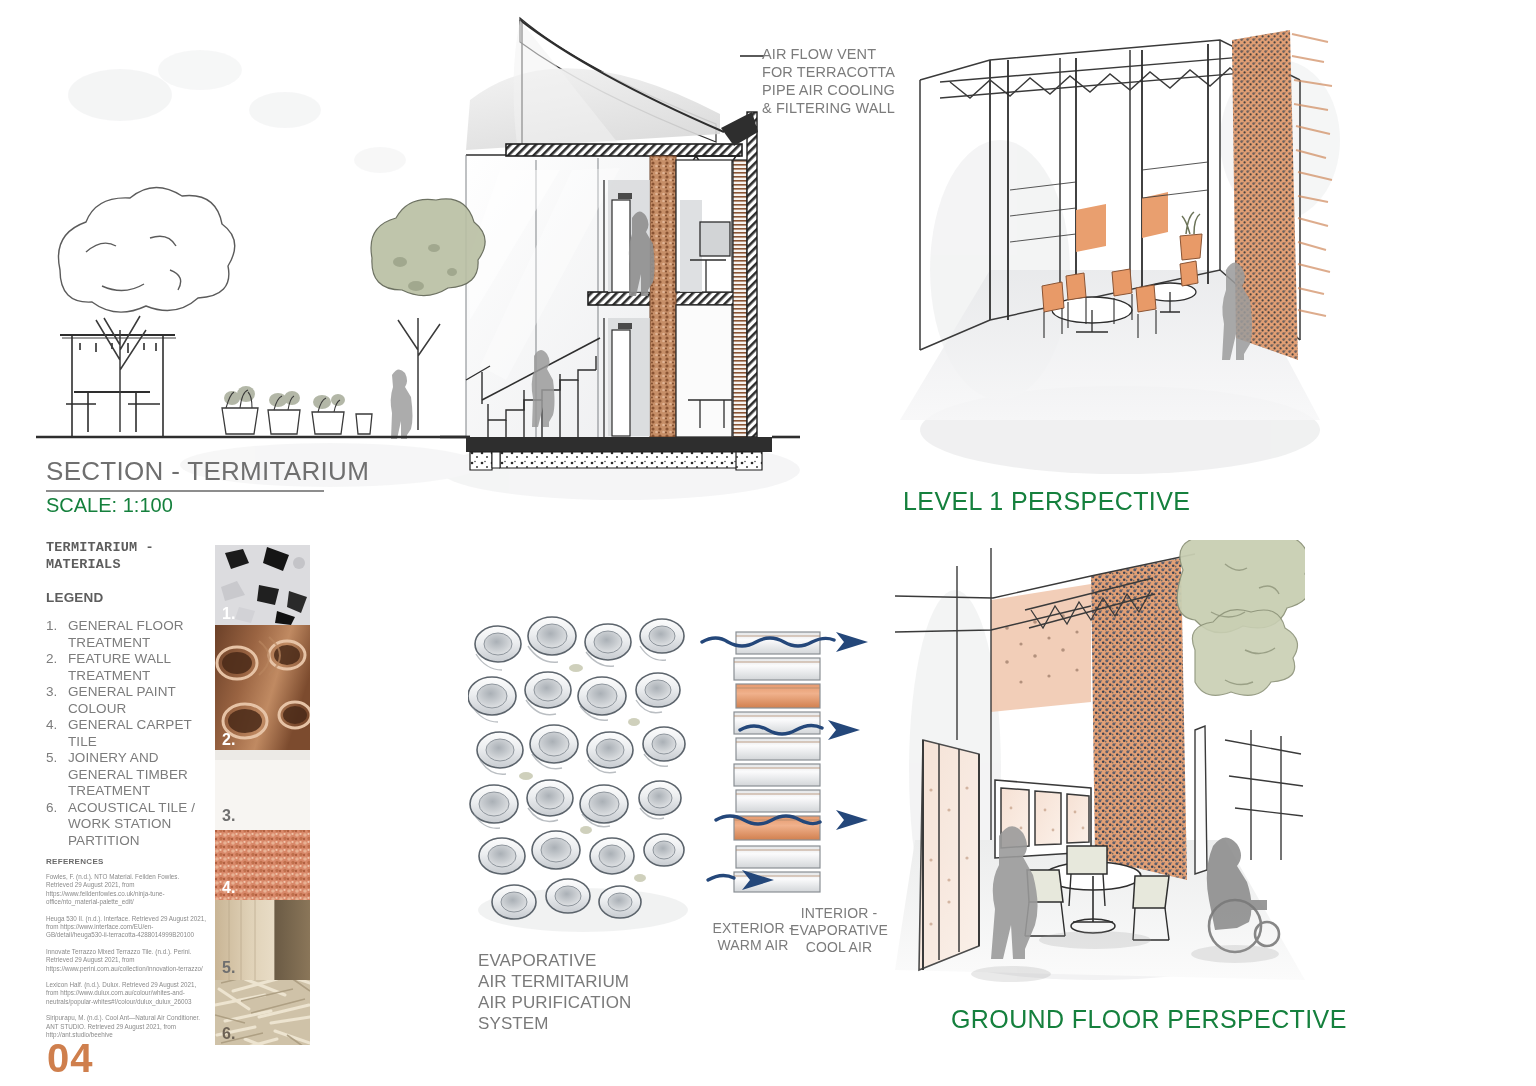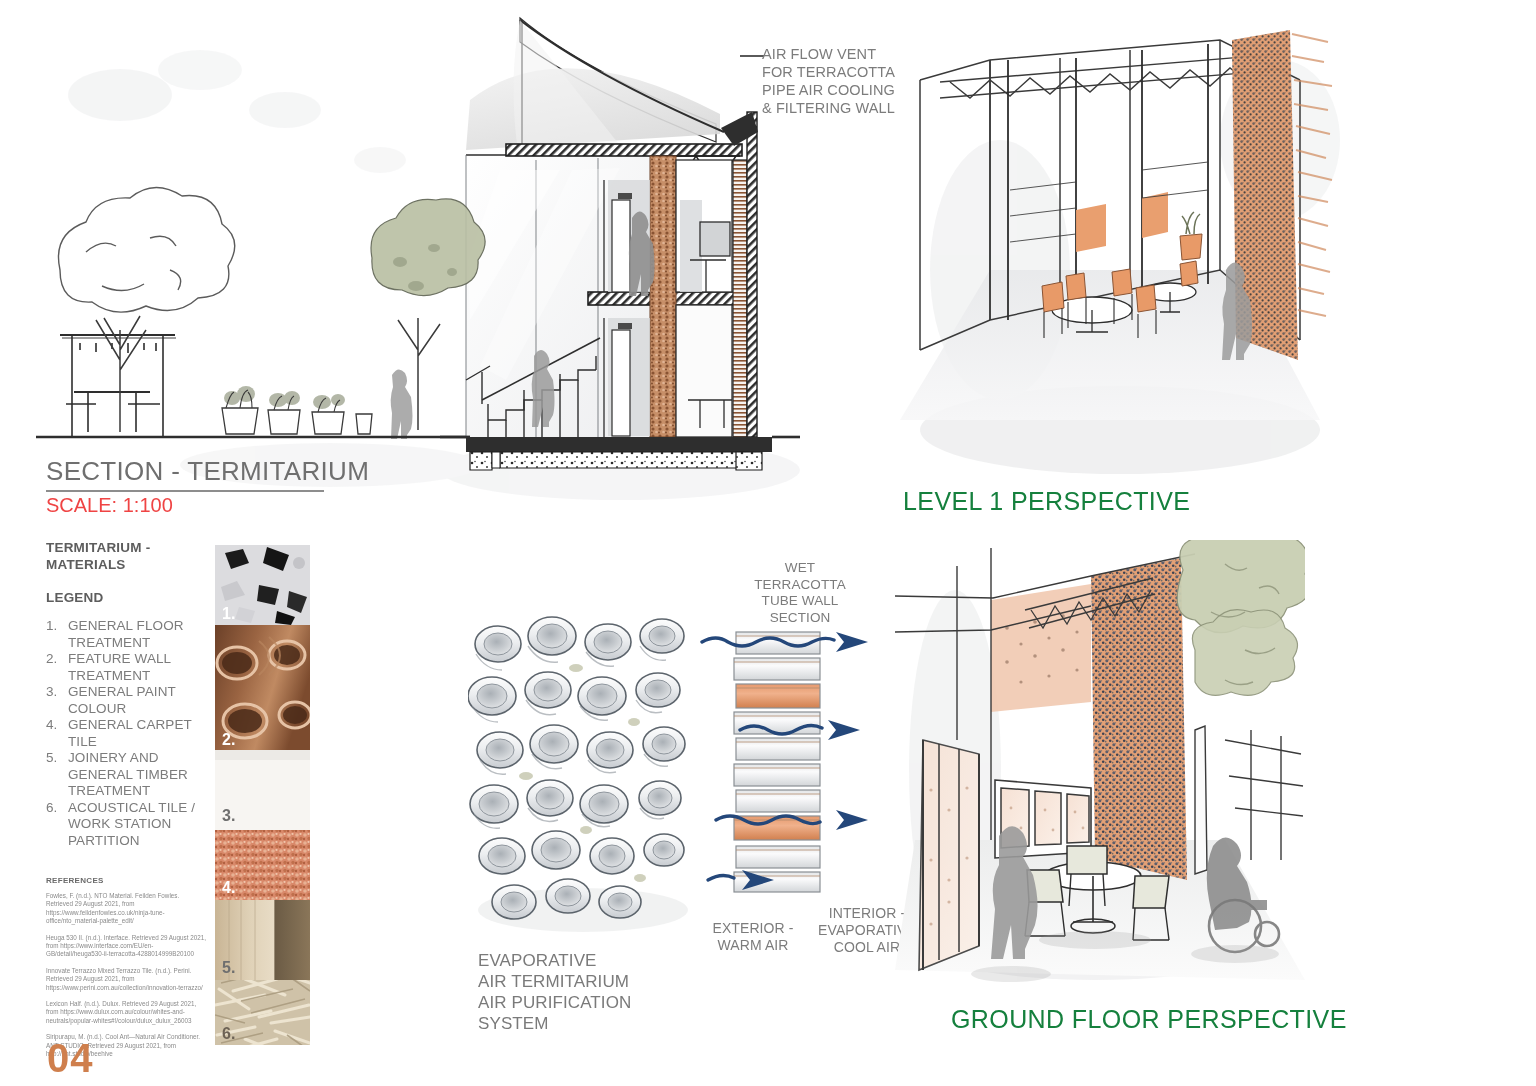--- a/index.html
+++ b/index.html
@@ -26,52 +26,52 @@
     font-size: 14.5px; line-height: 17.5px; color: #7c7c7c;
     letter-spacing: .1px;
   }
   .caption-center { text-align: center; }
 
   
   #section-drawing { position: absolute; left: 0; top: 0; width: 900px; height: 500px; }
   #section-title-block { position: absolute; left: 46px; top: 456px; }
   #section-title-block .ttl { font-size: 26px; color: #6f6f6f; letter-spacing:.3px; }
   #section-title-block .rule { height: 2px; background: #8d8d8d; margin: 3px 0 2px; width: 278px;}
-  #section-title-block .sub { font-size: 20px; color: #ef4444; }
+  #section-title-block .sub { font-size: 20px; color: #15803d; }
 
   #airflow-note { position: absolute; left: 762px; top: 45px; width: 170px; }
   #airflow-note .note { font-size: 14.5px; line-height: 18px; }
   #airflow-leader {
     position: absolute; left: 740px; top: 55px; width: 24px; height: 2px;
     background: #5a5a5a;
   }
 
   
   #level1-perspective { position: absolute; left: 880px; top: 20px; width: 480px; height: 460px; }
   #level1-title { position: absolute; left: 903px; top: 487px; }
 
   
   #materials-block { position: absolute; left: 46px; top: 540px; width: 160px; }
   #materials-block .hdr {
     font-size: 13.5px; font-weight: bold; color: #5d5d5d;
-    line-height: 16.5px; letter-spacing: .2px;
+    line-height: 16.5px; letter-spacing: .2px; font-family: Liberation Mono, monospace;
   }
   #materials-block .legend-hdr {
     font-size: 13.5px; font-weight: bold; color: #5d5d5d;
     margin-top: 17px; letter-spacing:.2px;
   }
   #legend-list { margin: 13px 0 0; padding: 0; list-style: none; }
   #legend-list li {
     display: flex; font-size: 13.5px; line-height: 16.5px;
     color: #7c7c7c; margin-bottom: 0px; letter-spacing: .1px;
   }
   #legend-list li .num { width: 22px; flex: 0 0 22px; }
   #legend-list li .txt { flex: 1; }
 
-  #references-block { position: absolute; left: 46px; top: 876px; width: 160px; }
+  #references-block { position: absolute; left: 46px; top: 857px; width: 160px; }
   #references-block .ref-hdr {
     font-size: 8px; font-weight: bold; color: #6a6a6a;
     letter-spacing: .3px; margin-bottom: 7px;
   }
   #references-block .ref-item {
     font-size: 6.3px; line-height: 8.4px; color: #8a8a8a;
     margin-bottom: 8px; word-break: break-word;
   }
 
   
@@ -82,21 +82,21 @@
 
   
   #evap-diagram { position: absolute; left: 468px; top: 610px; width: 230px; height: 330px; }
   #evap-caption { position: absolute; left: 478px; top: 950px; }
   #evap-caption .note { font-size: 17px; line-height: 21px; color: #7a7a7a; }
 
   #tube-wall-title { position: absolute; left: 730px; top: 560px; width: 140px; }
   #tube-wall-title .note { font-size: 13.5px; line-height: 16.5px; }
   #tube-wall-diagram { position: absolute; left: 700px; top: 630px; width: 200px; height: 265px; }
   #exterior-label { position: absolute; left: 698px; top: 920px; width: 110px; }
-  #interior-label { position: absolute; left: 812px; top: 905px; width: 110px; }
+  #interior-label { position: absolute; left: 784px; top: 905px; width: 110px; }
   #exterior-label .note, #interior-label .note { font-size: 14px; line-height: 17px; }
 
   
   #ground-perspective { position: absolute; left: 895px; top: 540px; width: 410px; height: 450px; }
   #ground-title { position: absolute; left: 903px; top: 1005px; margin-left: 48px; }
 
   
   #title-block-right { position: absolute; right: 0; top: 0; width: 176px; height: 1086px; }
 
   
@@ -643,26 +643,20 @@
     </svg>
   </div>
 
   <div id="evap-caption">
     <div class="note">EVAPORATIVE</div>
     <div class="note">AIR TERMITARIUM</div>
     <div class="note">AIR PURIFICATION</div>
     <div class="note">SYSTEM</div>
   </div>
 
-  <div id="tube-wall-title" class="caption-center">
-    <div class="note">WET</div>
-    <div class="note">TERRACOTTA</div>
-    <div class="note">TUBE WALL</div>
-    <div class="note">SECTION</div>
-  </div>
 
   <div id="tube-wall-diagram">
     <svg width="200" height="265" viewBox="0 0 200 265" xmlns="http://www.w3.org/2000/svg">
       <defs>
         <linearGradient id="tSecGrey" x1="0" y1="0" x2="0" y2="1">
           <stop offset="0%" stop-color="#e2e4e6"></stop>
           <stop offset="35%" stop-color="#fbfbfc"></stop>
           <stop offset="100%" stop-color="#d3d6d9"></stop>
         </linearGradient>
         <linearGradient id="tSecOrange" x1="0" y1="0" x2="0" y2="1">

